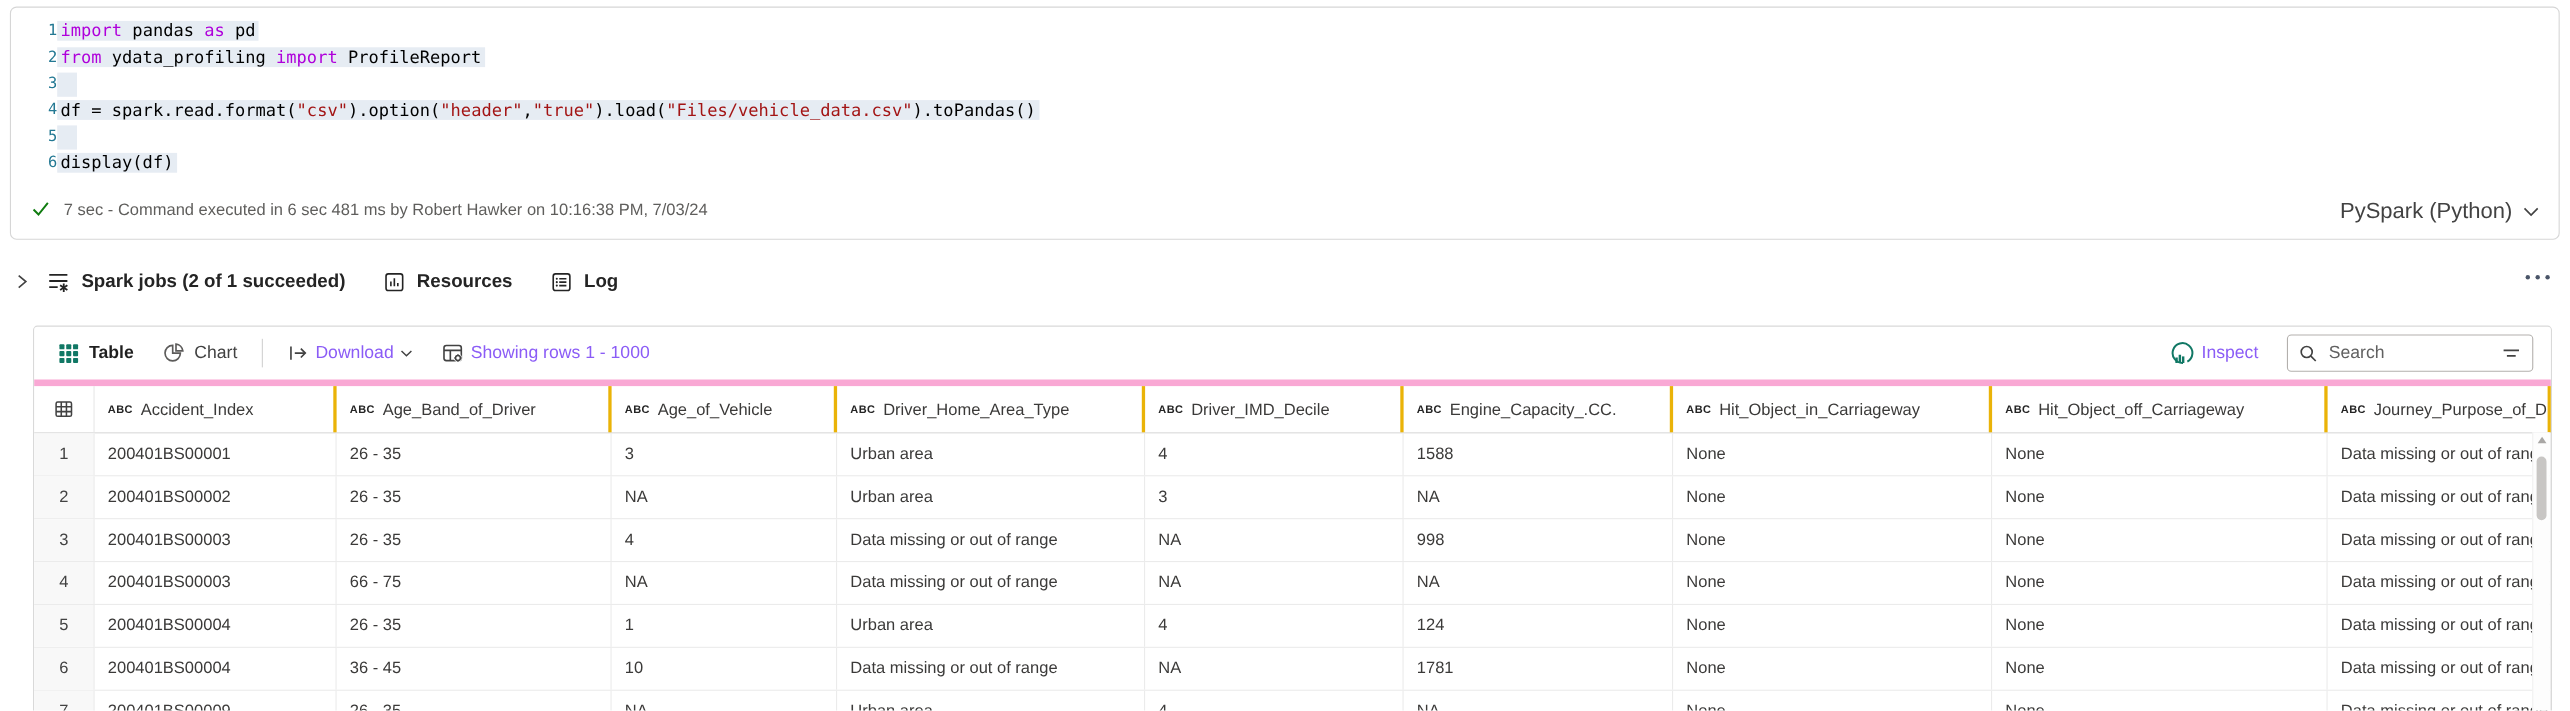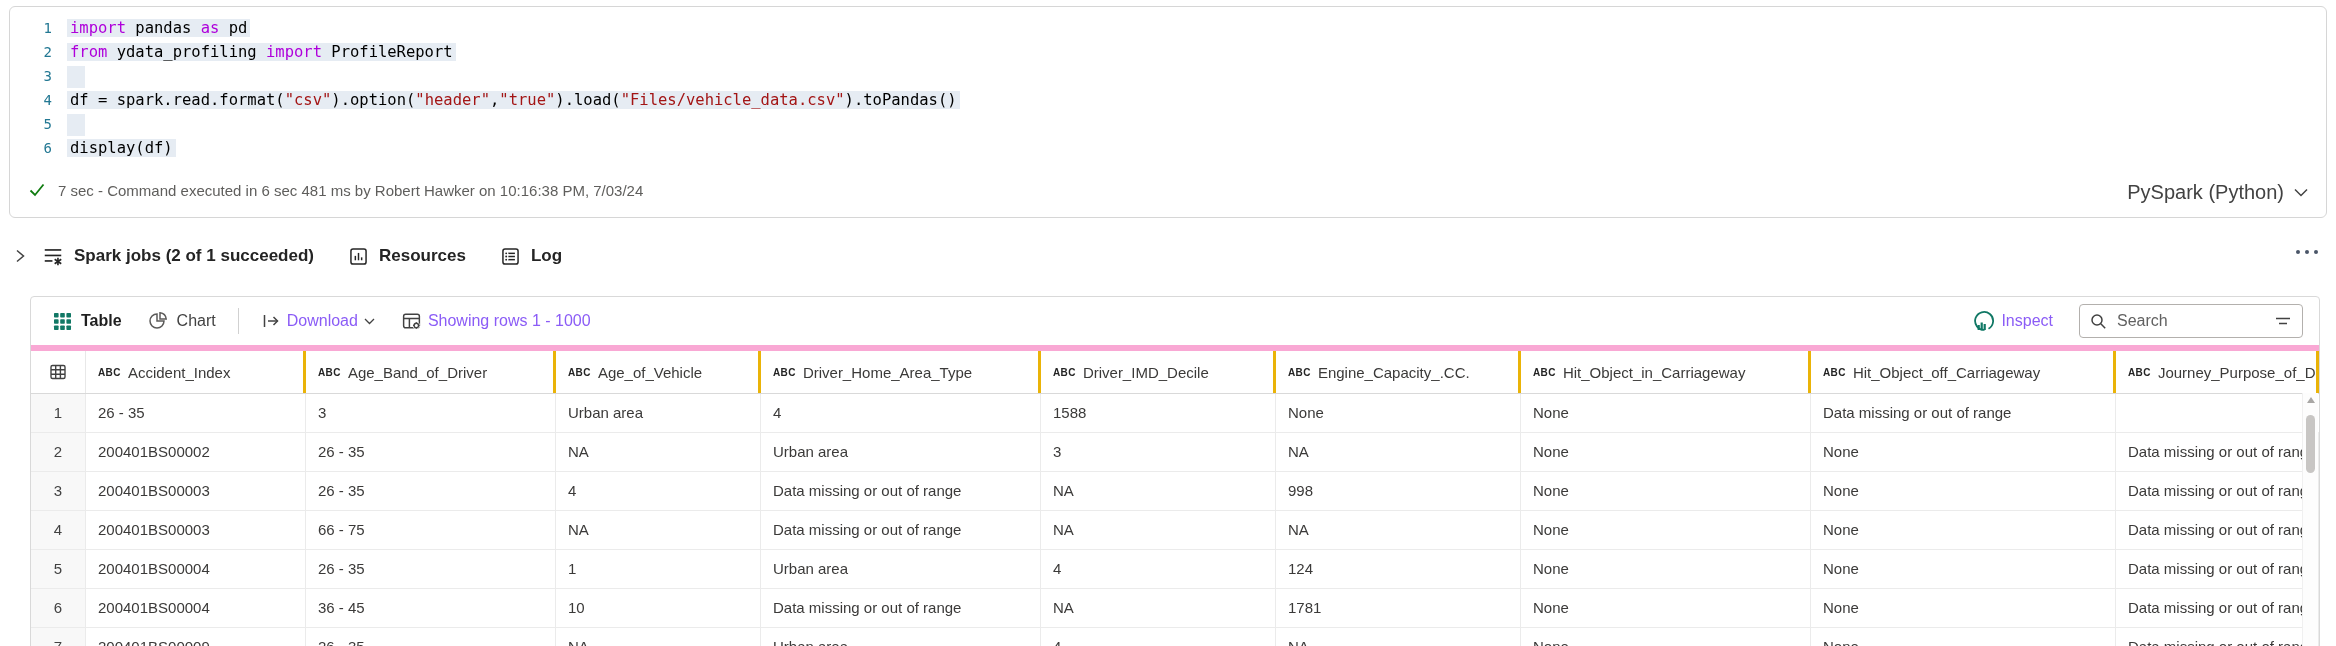--- a/index.html
+++ b/index.html
@@ -7,21 +7,21 @@
        font-family:"Liberation Sans",sans-serif;color:#3b3a39;}
   svg{display:block;}
 
   
   .code-cell{position:absolute;left:9px;top:6px;width:2318px;height:212px;
              border:1px solid #d6d6d6;border-radius:6px;box-sizing:border-box;background:#fff;}
   .code-lines{position:absolute;top:9px;left:0;right:10px;}
   .code-line{display:flex;height:24px;line-height:24px;}
   .code-line-no{width:42px;text-align:right;flex:none;color:#237893;
                 font:14px/24px "DejaVu Sans Mono",monospace;}
-  .code-text{margin-left:15px;font:15.5px/24px "DejaVu Sans Mono",monospace;
+  .code-text{font:15.5px/24px "DejaVu Sans Mono",monospace;
              white-space:pre;color:#000;text-align:right;}
   .hl{background:#e6ecf3;padding:0 3px;}
   .hl-empty{display:inline-block;width:12px;height:22px;vertical-align:middle;}
   .kw{color:#af00db;}
   .str{color:#a31515;}
   .cell-status{position:absolute;left:0;right:0;bottom:0;height:36px;display:flex;
                align-items:flex-start;justify-content:space-between;padding:0 18px;}
   .status-left{display:flex;align-items:center;gap:12px;color:#5f5e5c;font-size:15px;}
   .lang-picker{display:flex;align-items:center;gap:10px;color:#424242;font-size:20px;cursor:pointer;}
 
@@ -312,20 +312,21 @@
       </div>
       <div class="hcell">
         <span class="abc">ABC</span>
         <span class="hname">Journey_Purpose_of_Driver</span>
       </div>
     </div>
 
   <div id="table-body">
       <div class="trow grid-row">
         <div class="cell numcell">1</div>
+        <div class="cell">200401BS00001</div>
         <div class="cell">26 - 35</div>
         <div class="cell">3</div>
         <div class="cell">Urban area</div>
         <div class="cell">4</div>
         <div class="cell">1588</div>
         <div class="cell">None</div>
         <div class="cell">None</div>
         <div class="cell">Data missing or out of range</div>
       </div>
       <div class="trow grid-row">

